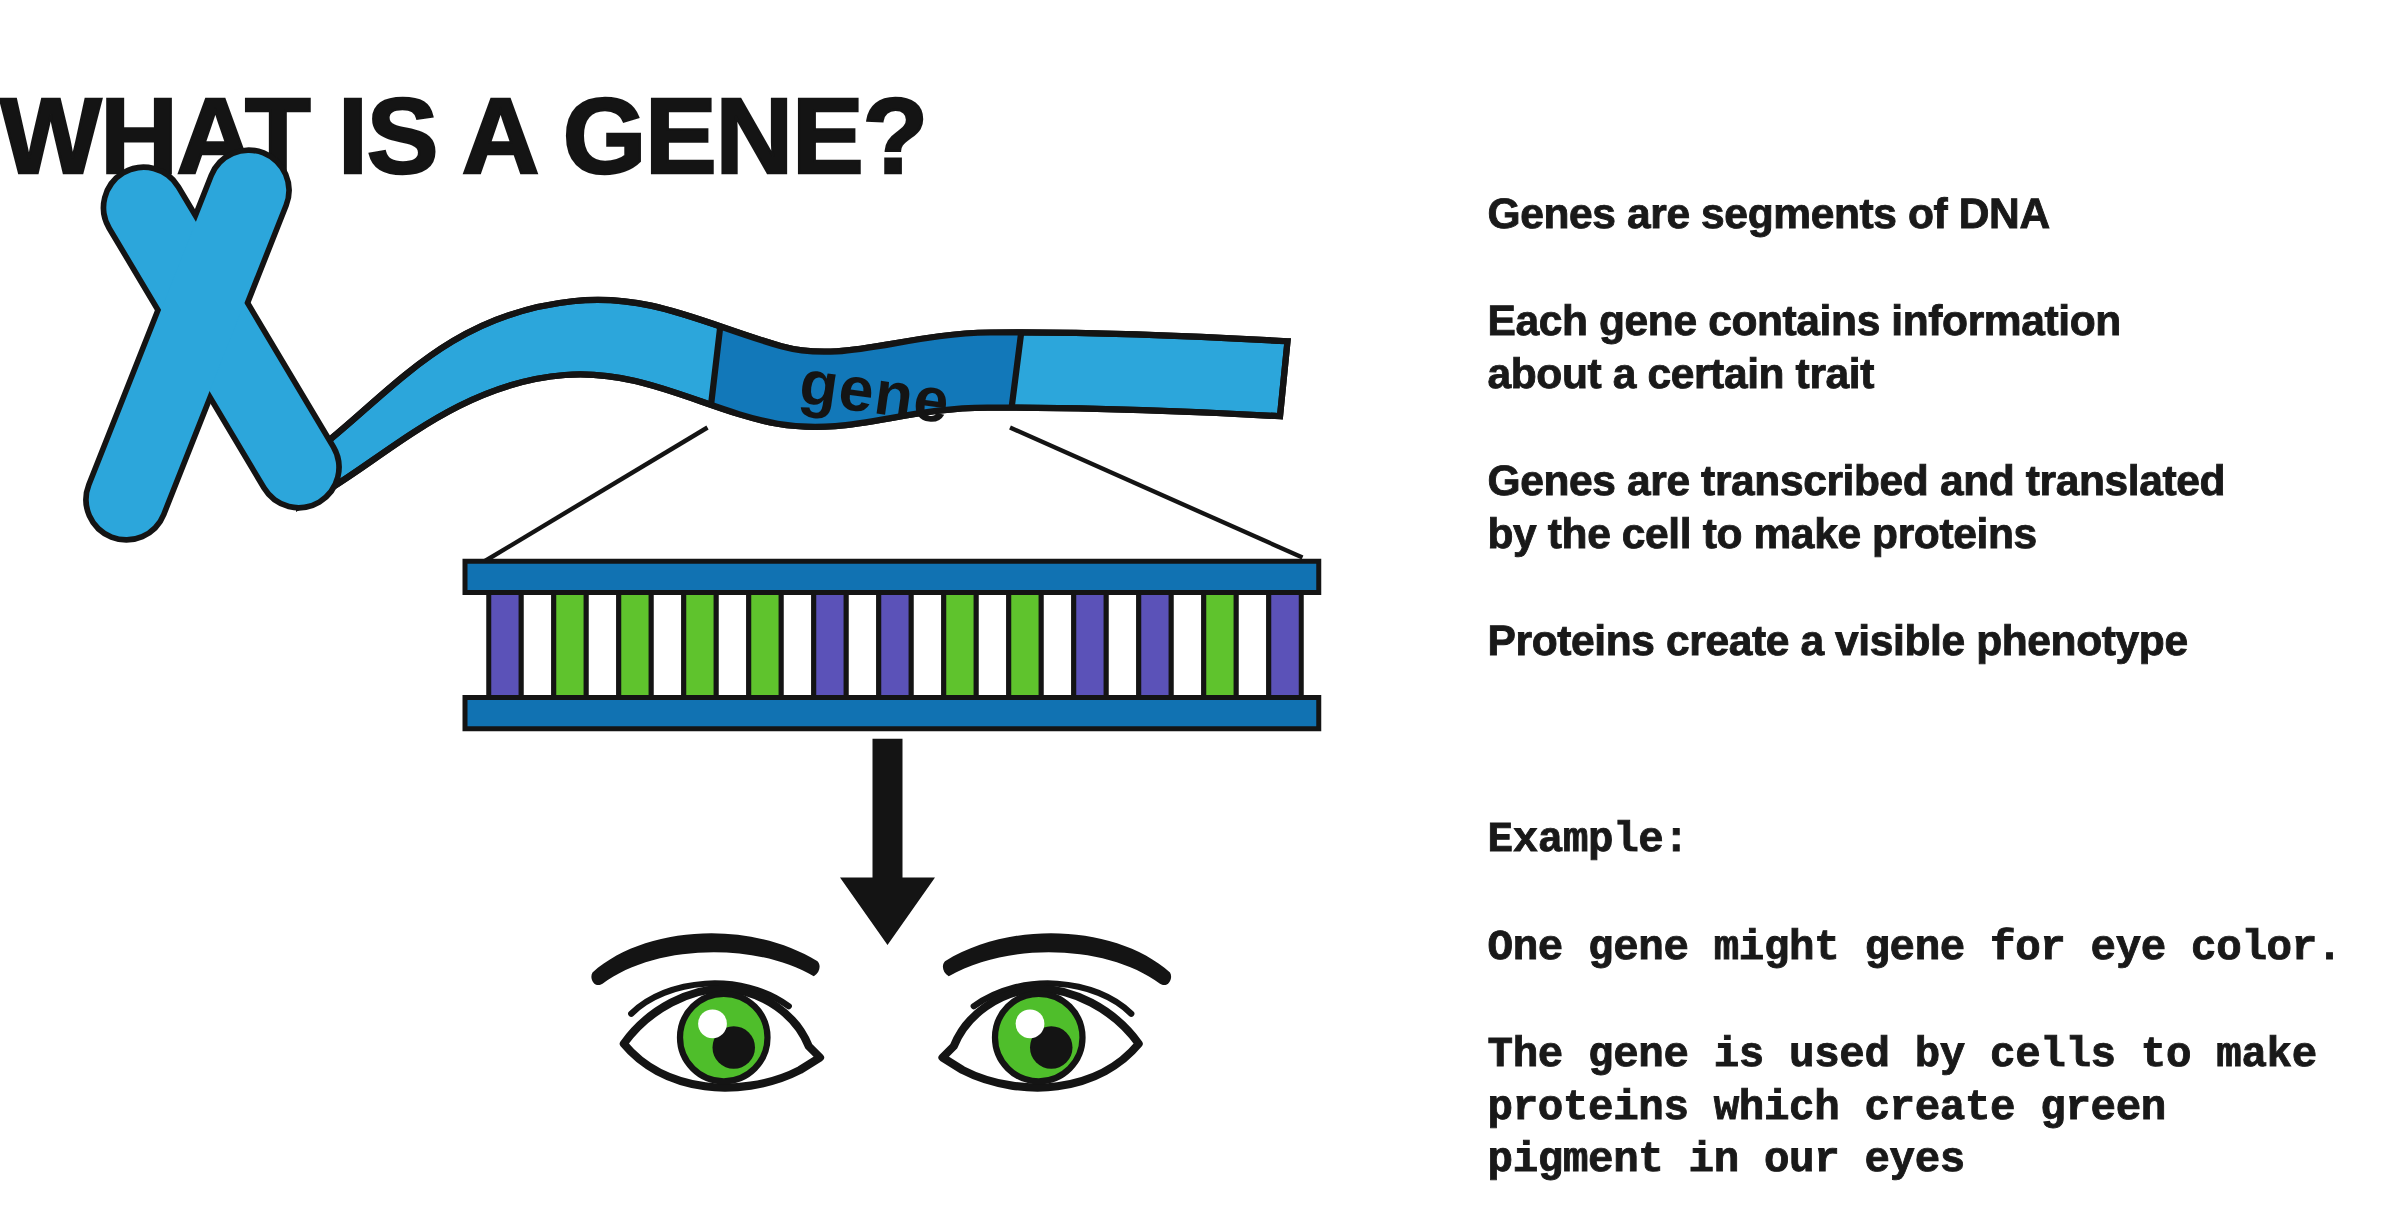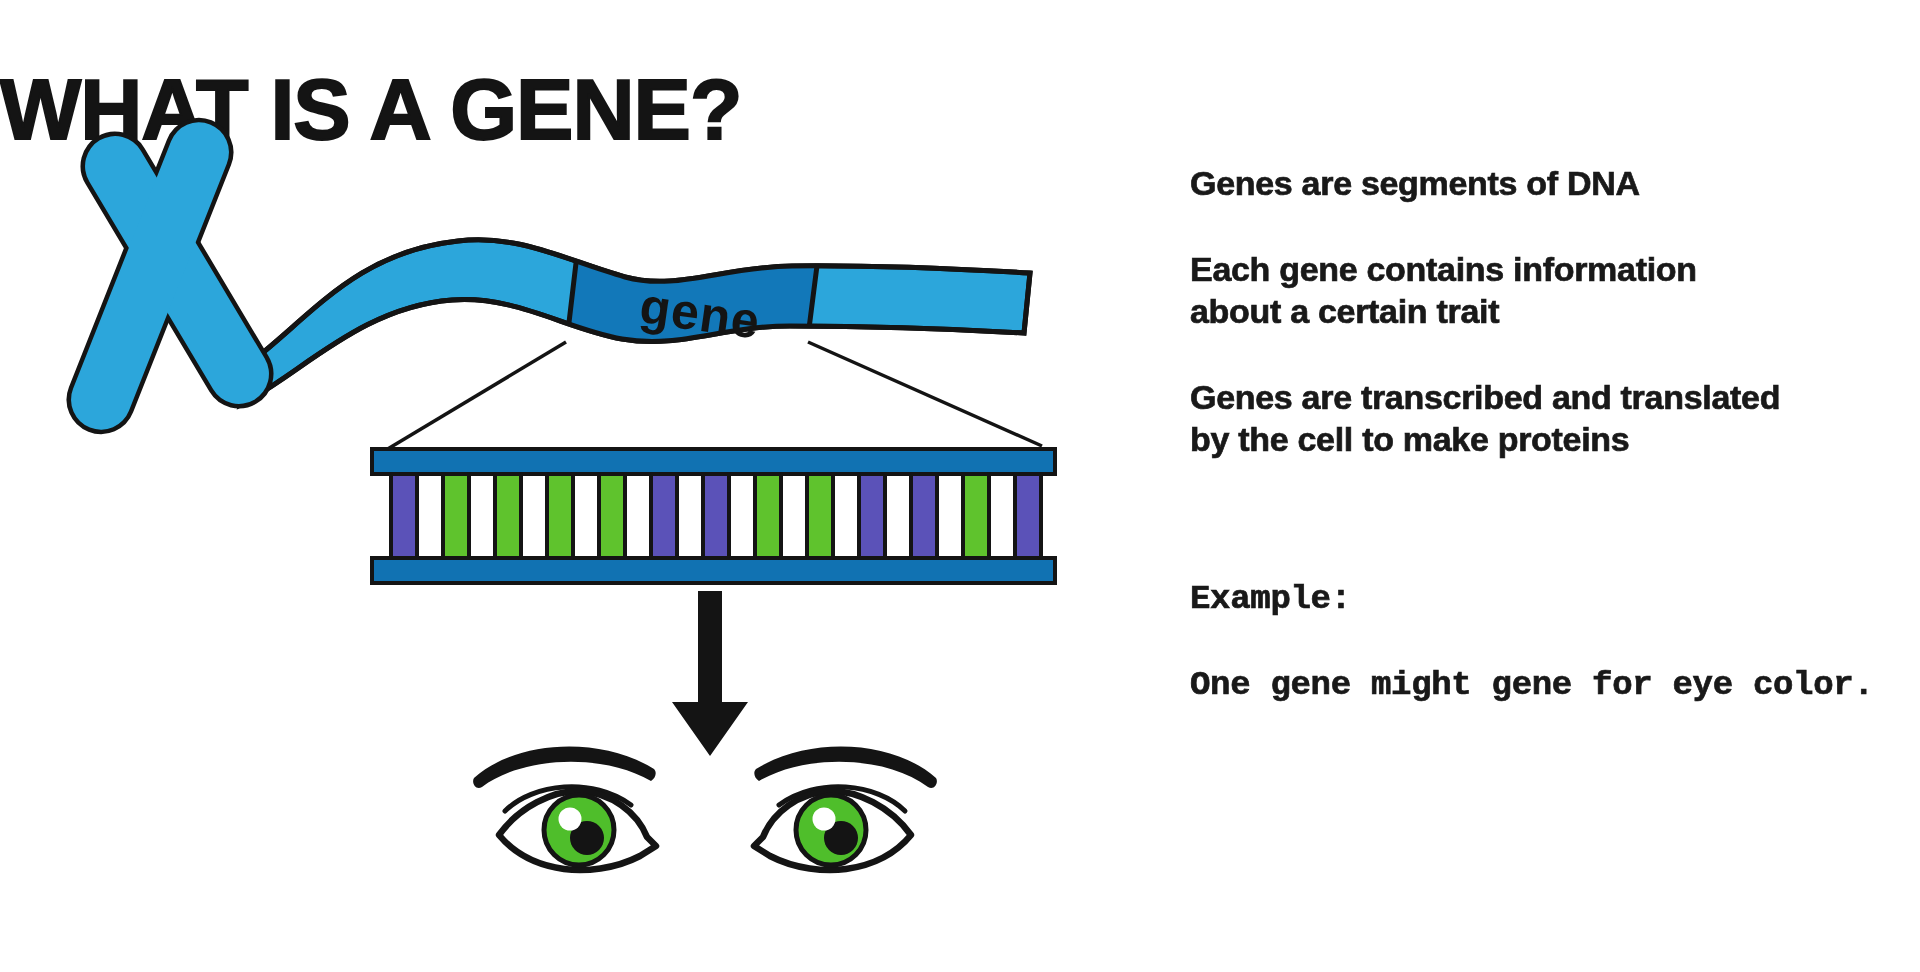--- a/index.html
+++ b/index.html
@@ -13,21 +13,21 @@
     text-align:left;
     font-size:86px;font-weight:bold;letter-spacing:-1px;
     color:var(--ink,#141414);
     -webkit-text-stroke:2px currentColor;
   }
   .stage{position:absolute;left:0;top:0;}
   .panel{
     position:absolute;left:1190px;top:150px;width:730px;
   }
   .para{
-    margin:12px 0 44px 0;
+    margin:0 0 44px 0;
     font-size:34px;line-height:42px;font-weight:bold;
     letter-spacing:-0.3px;color:#191919;
     -webkit-text-stroke:0.7px currentColor;
   }
   .example{margin-top:118px;font-family:Liberation Mono, monospace;}
 </style>
 </head>
 <body>
 
 <h1 class="title">WHAT IS A GENE?</h1>
@@ -127,20 +127,22 @@
       </g>
     </g>
   </g>
 </svg>
 
 <div class="panel">
   <div>
       <p class="para">Genes are segments of DNA</p>
       <p class="para">Each gene contains information<br>about a certain trait</p>
       <p class="para">Genes are transcribed and translated<br>by the cell to make proteins</p>
+      <p class="para">Proteins create a visible phenotype</p>
     </div>
   <div class="example">
     <p class="para">Example:</p>
     <div>
         <p class="para">One gene might gene for eye color.</p>
+        <p class="para">The gene is used by cells to make<br>proteins which create green<br>pigment in our eyes</p>
       </div>
   </div>
 </div>
 
 </body></html>

